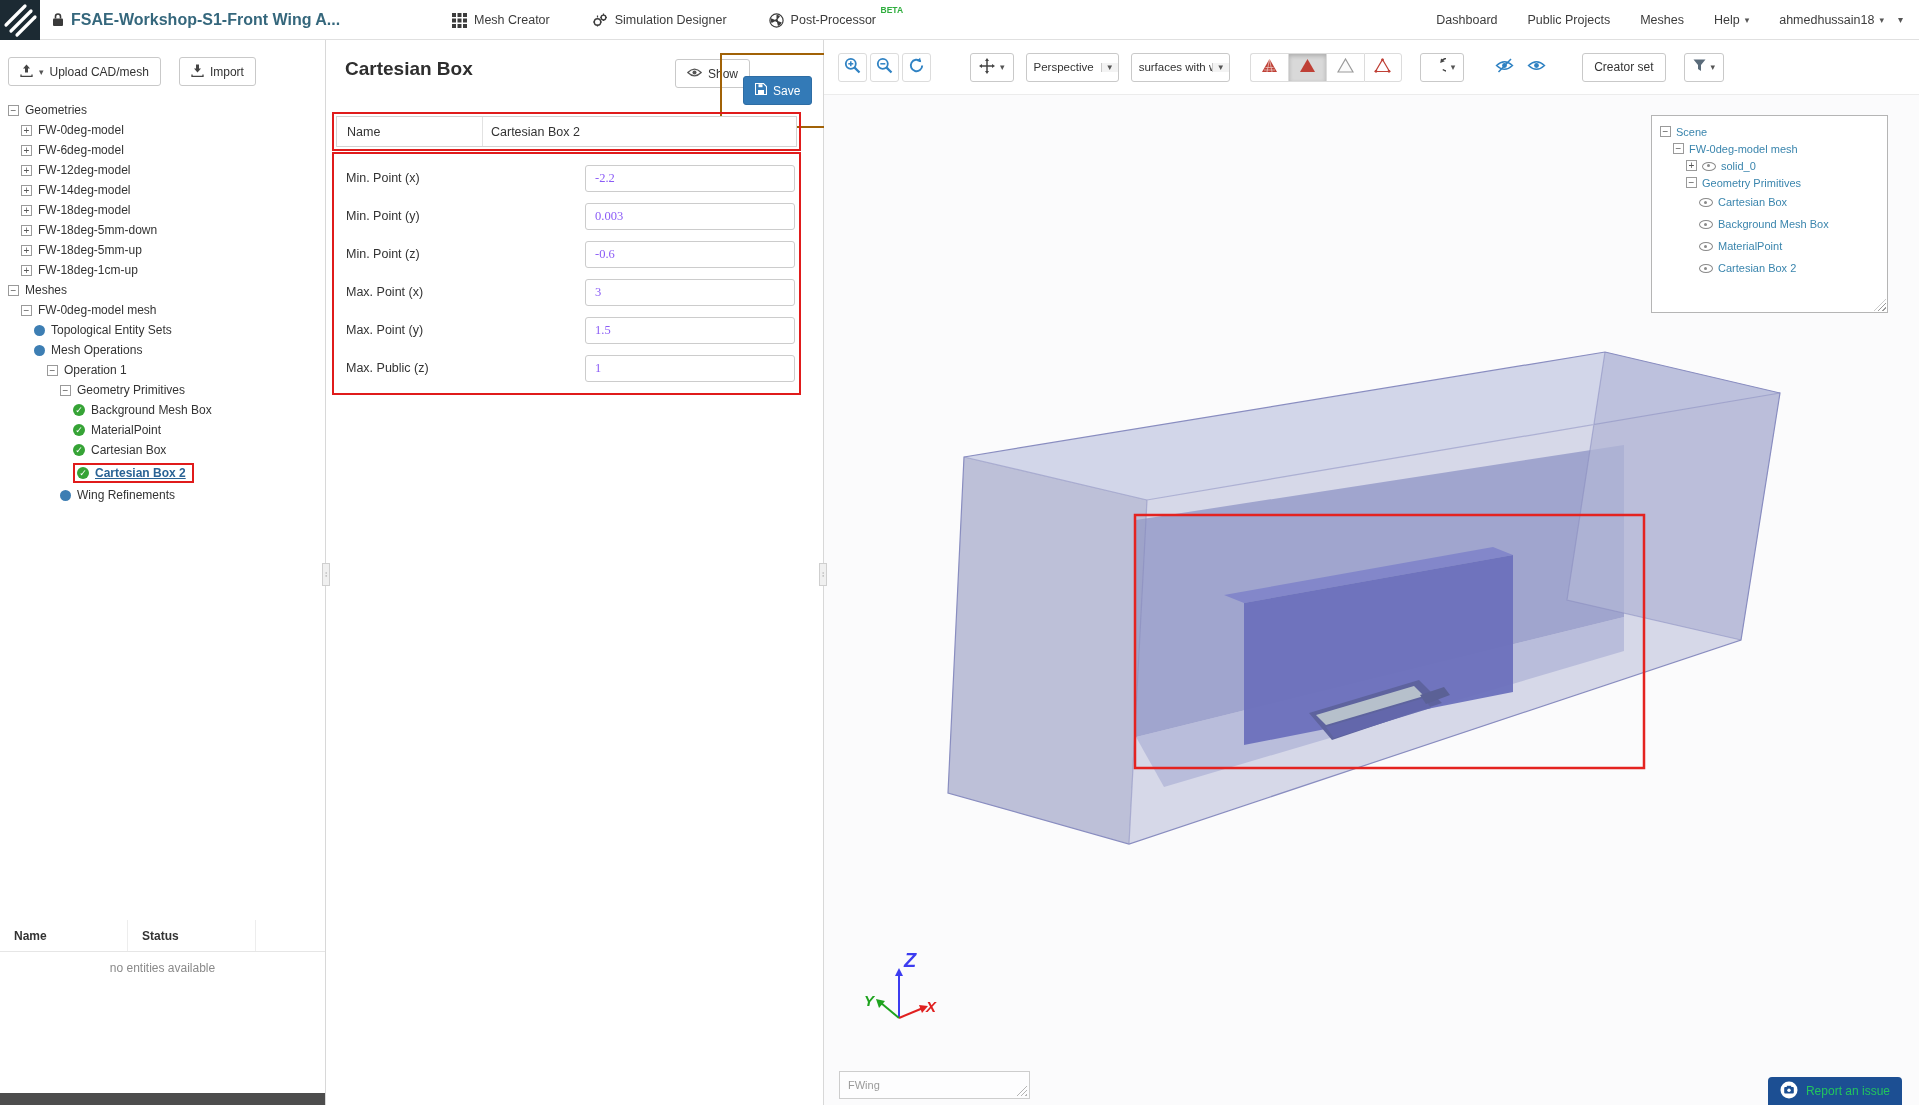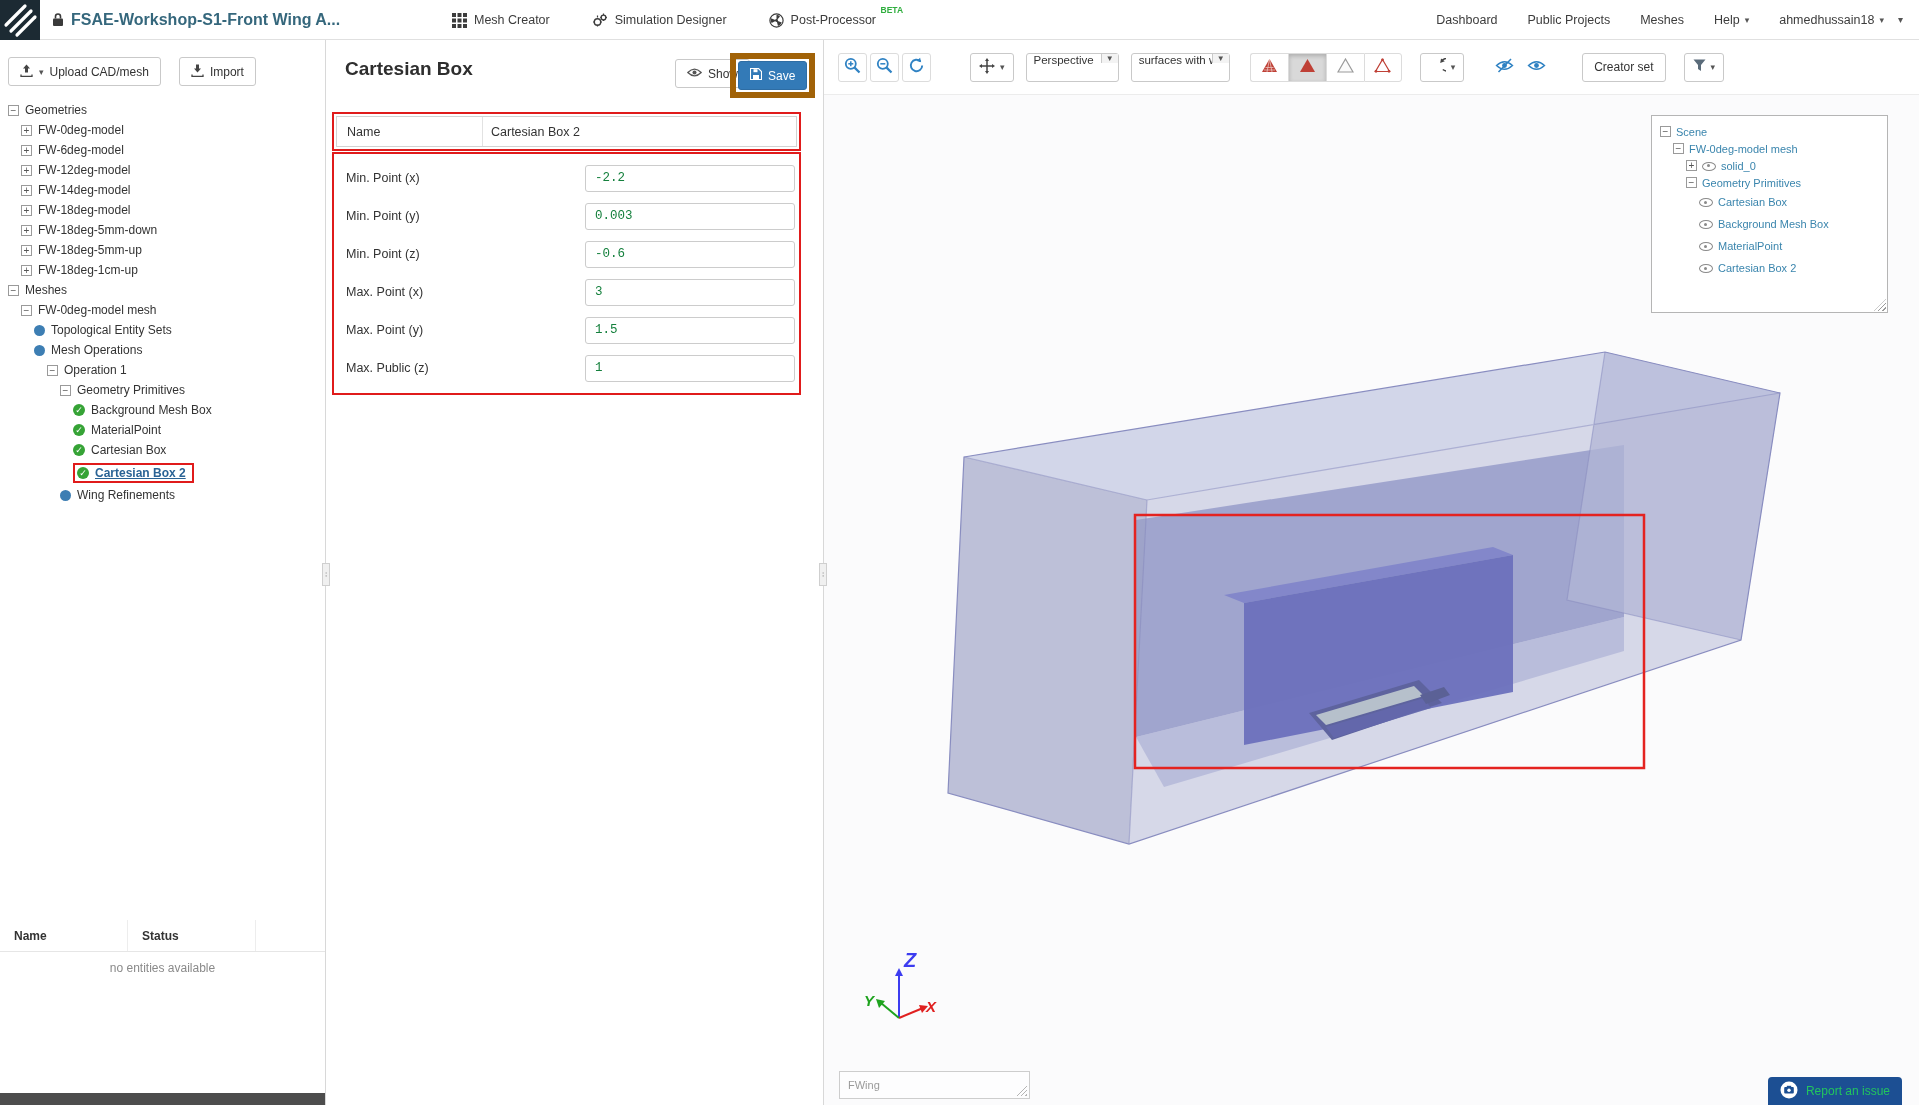--- a/index.html
+++ b/index.html
@@ -48,38 +48,38 @@
   .side-bottom-bar{position:absolute;left:0;bottom:0;width:100%;height:12px;background:#4d4d4d}
 
   .grip{position:absolute;top:563px;width:8px;height:23px;background:#f0f0f0;border:1px solid #cfcfcf;z-index:30;display:flex;align-items:center;justify-content:center;color:#9a9a9a;font-size:8px;cursor:col-resize}
   .grip-left{left:322px}
   .grip-right{left:819px}
 
   
   .panel{position:absolute;top:40px;left:327px;width:497px;bottom:0;background:#fff;border-right:1px solid #d8d8d8}
   .panel-title{position:absolute;top:18px;left:18px;font-size:19px;color:#2e2e2e;font-weight:bold}
   .show-btn{position:absolute;top:19px;left:348px}
-  .save-annot{position:absolute;top:13px;left:403px;border:6px solid #a16207;padding:2px}
+  .save-annot{position:absolute;top:13px;left:393px;border:2px solid #a16207;padding:21px}
   .save-btn{background:#337ab7;border-color:#2e6da4;color:#fff}
   .annot-name{position:absolute;top:72px;left:5px;width:469px;border:2px solid #e01b1b;padding:2px}
   .name-row{border:1px solid #d2d2d2;height:31px;display:flex;align-items:stretch}
   .name-row .lbl{width:146px;padding-left:10px;font-size:12.5px;display:flex;align-items:center;border-right:1px solid #e2e2e2}
   .name-row input{flex:1;border:none;outline:none;font-size:12.5px;color:#333;font-family:inherit;padding-left:8px}
   .annot-fields{position:absolute;top:112px;left:5px;width:469px;border:2px solid #e01b1b;padding:5px 0 6px 0}
   .field-row{display:flex;align-items:center;height:38px}
   .field-row .lbl{width:251px;padding-left:12px;font-size:12.5px}
-  .field-row input{width:210px;height:27px;border:1px solid #ccc;border-radius:3px;padding:0 9px;font-size:12.5px;color:#15803d;font-family:Liberation Mono, monospace;outline:none}
+  .field-row input{width:210px;height:27px;border:1px solid #ccc;border-radius:3px;padding:0 9px;font-size:12.5px;color:#8b5cf6;font-family:Liberation Serif, serif;outline:none}
 
   
   .viewport{position:absolute;top:40px;left:824px;right:0;bottom:0;background:#fbfbfc}
   .vp-toolbar{position:absolute;top:0;left:0;right:0;height:55px;background:#fff;border-bottom:1px solid #ececec;display:flex;align-items:center;padding-left:14px;z-index:10}
   .tool-btn{width:29px;height:29px;display:inline-flex;align-items:center;justify-content:center;background:#fff;border:1px solid #dcdcdc;border-radius:3px;cursor:pointer;margin-right:3px}
   .tool-btn.flat{border-color:transparent;background:transparent}
   .dropdown-btn{height:29px;border:1px solid #c9c9c9;border-radius:3px;background:#fff;display:inline-flex;align-items:center;gap:5px;padding:0 8px;cursor:pointer}
-  .select-box{height:29px;border:1px solid #c9c9c9;border-radius:3px;background:#fff;display:inline-flex;align-items:flex-start;font-size:11.5px;color:#333;cursor:pointer}
+  .select-box{height:29px;border:1px solid #c9c9c9;border-radius:3px;background:#fff;display:inline-flex;align-items:center;font-size:11.5px;color:#333;cursor:pointer}
   .select-box .txt{padding:0 7px;display:flex;align-items:center;max-width:80px;overflow:hidden;white-space:nowrap;text-overflow:ellipsis}
   .sel-caret{width:17px;border-left:1px solid #c9c9c9;display:flex;align-items:center;justify-content:center;font-size:8px;color:#555;background:#f3f3f3}
   .mode-group{display:flex}
   .mode-group .tool-btn{width:38px;border-radius:0;margin-right:0;border-right-width:0}
   .mode-group .tool-btn:first-child{border-radius:3px 0 0 3px}
   .mode-group .tool-btn:last-child{border-radius:0 3px 3px 0;border-right-width:1px}
   .tool-btn.active{background:#d9d9d9;box-shadow:inset 0 2px 4px rgba(0,0,0,.2)}
 
   .canvas{position:absolute;top:55px;left:0;right:0;bottom:0;overflow:hidden}
   .scene3d{position:absolute;left:0;top:0;cursor:grab}

